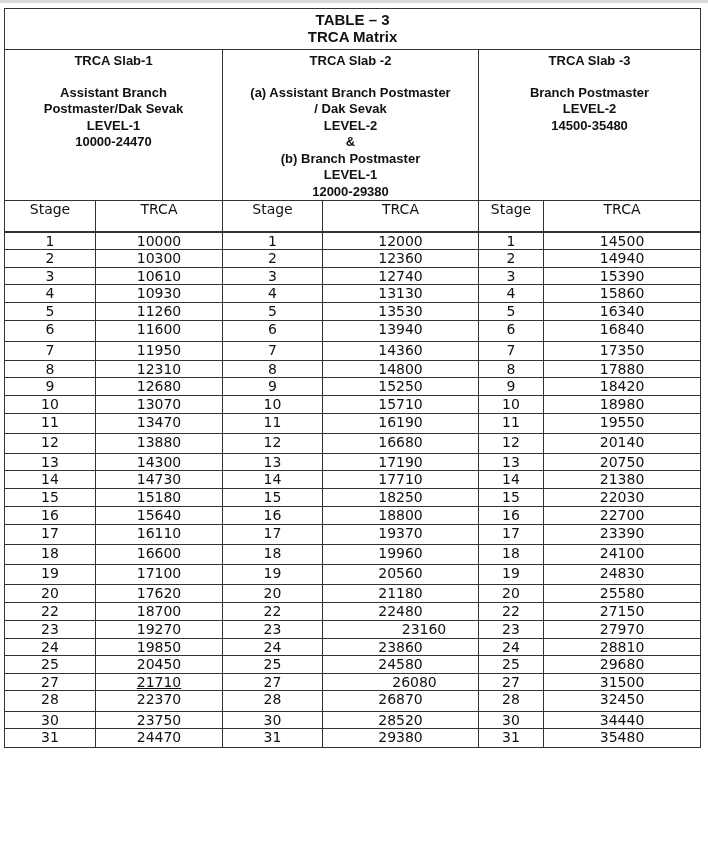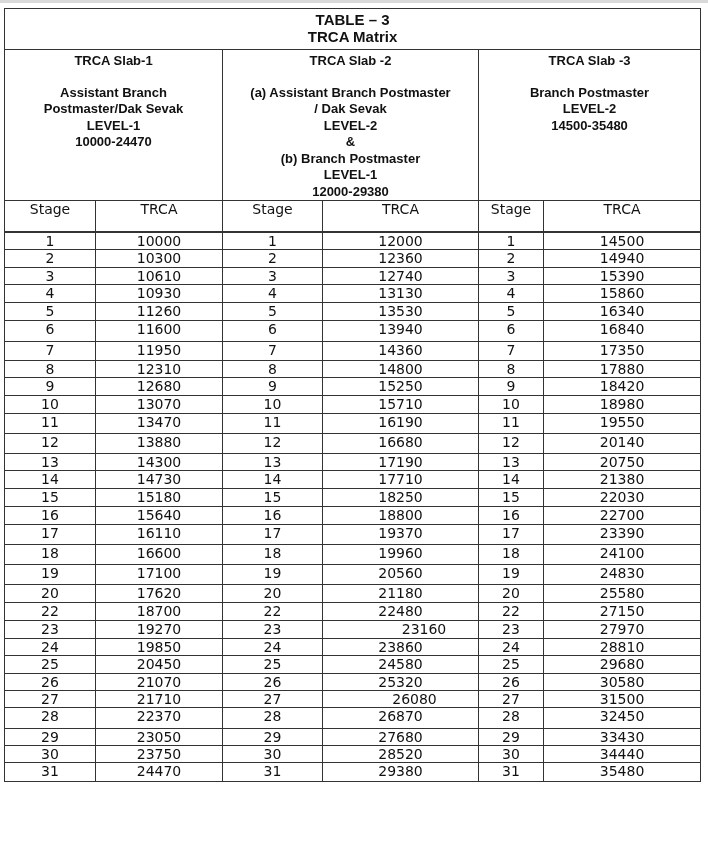--- a/index.html
+++ b/index.html
@@ -258,52 +258,36 @@
       </tr>
       <tr class="data-row">
         <td style="height: 17px;">25</td>
         <td style="height: 17px;">20450</td>
         <td style="height: 17px;">25</td>
         <td style="height: 17px;">24580</td>
         <td style="height: 17px;">25</td>
         <td style="height: 17px;">29680</td>
       </tr>
       <tr class="data-row">
-        <td style="height: 16px;">26</td>
-        <td style="height: 16px;">21070</td>
-        <td style="height: 16px;">26</td>
-        <td style="height: 16px;">25320</td>
-        <td style="height: 16px;">26</td>
-        <td style="height: 16px;">30580</td>
-      </tr>
-      <tr class="data-row">
         <td style="height: 16px;">27</td>
-        <td style="height: 16px;">21710</td>
+        <td style="height: 16px; text-decoration: underline;">21710</td>
         <td style="height: 16px;">27</td>
         <td style="height: 16px; padding-left: 28px;">26080</td>
         <td style="height: 16px;">27</td>
         <td style="height: 16px;">31500</td>
       </tr>
       <tr class="data-row">
         <td style="height: 20px;">28</td>
         <td style="height: 20px;">22370</td>
         <td style="height: 20px;">28</td>
         <td style="height: 20px;">26870</td>
         <td style="height: 20px;">28</td>
         <td style="height: 20px;">32450</td>
       </tr>
       <tr class="data-row">
-        <td style="height: 16px;">29</td>
-        <td style="height: 16px;">23050</td>
-        <td style="height: 16px;">29</td>
-        <td style="height: 16px;">27680</td>
-        <td style="height: 16px;">29</td>
-        <td style="height: 16px;">33430</td>
-      </tr>
-      <tr class="data-row">
         <td style="height: 16px;">30</td>
         <td style="height: 16px;">23750</td>
         <td style="height: 16px;">30</td>
         <td style="height: 16px;">28520</td>
         <td style="height: 16px;">30</td>
         <td style="height: 16px;">34440</td>
       </tr>
       <tr class="data-row">
         <td style="height: 18px;">31</td>
         <td style="height: 18px;">24470</td>

